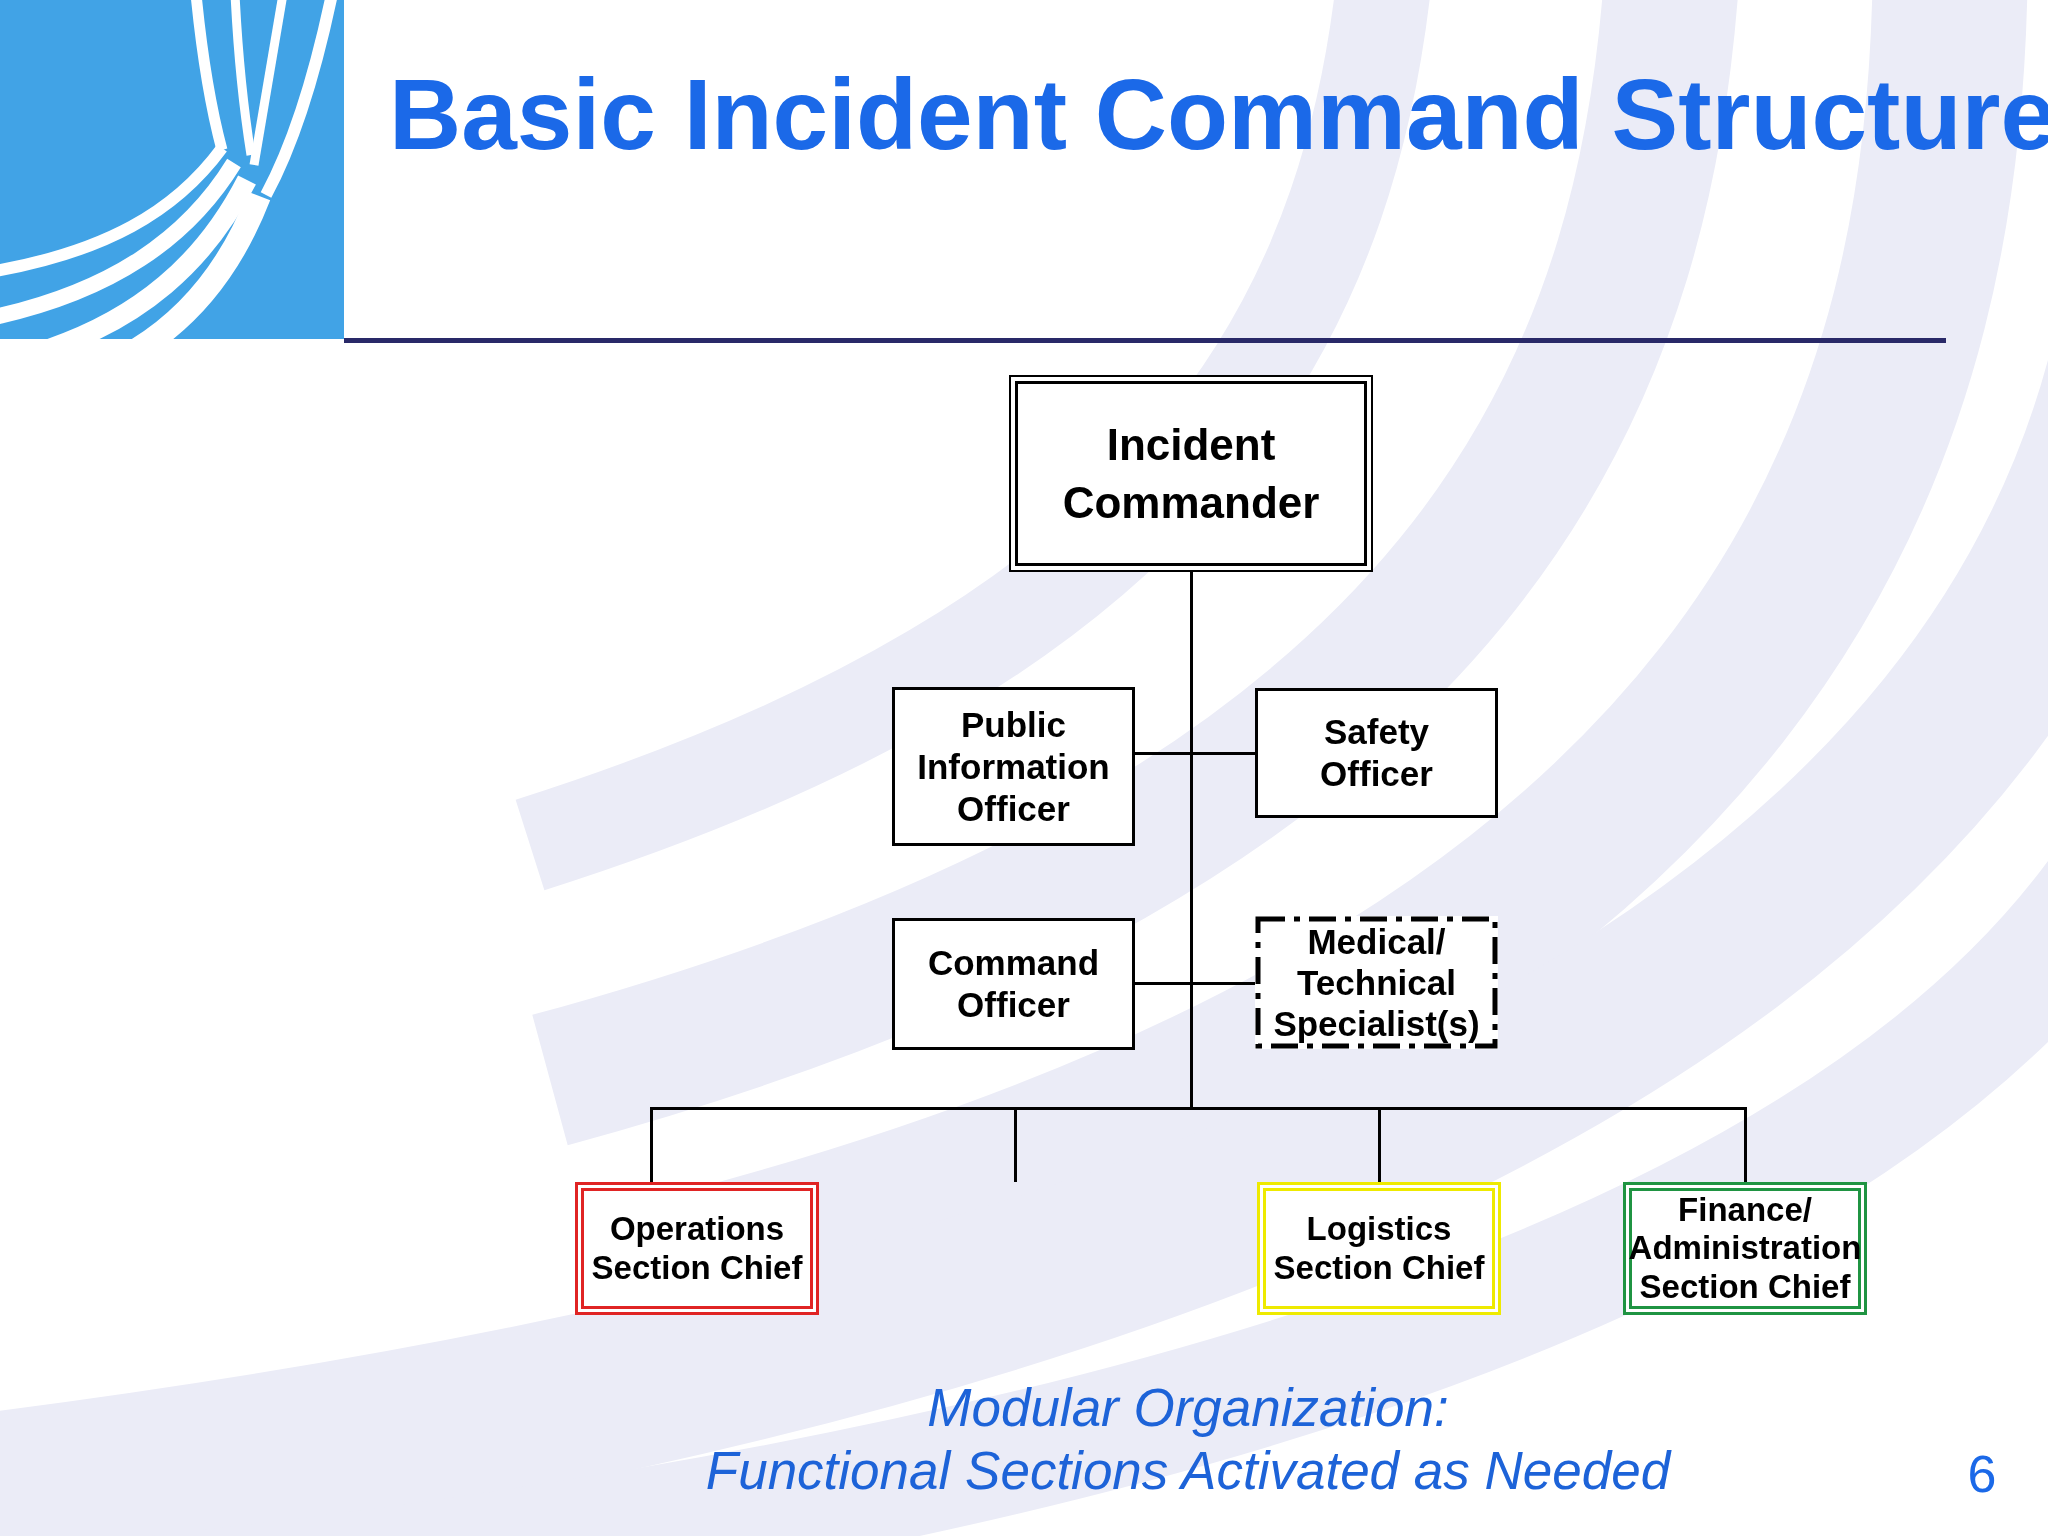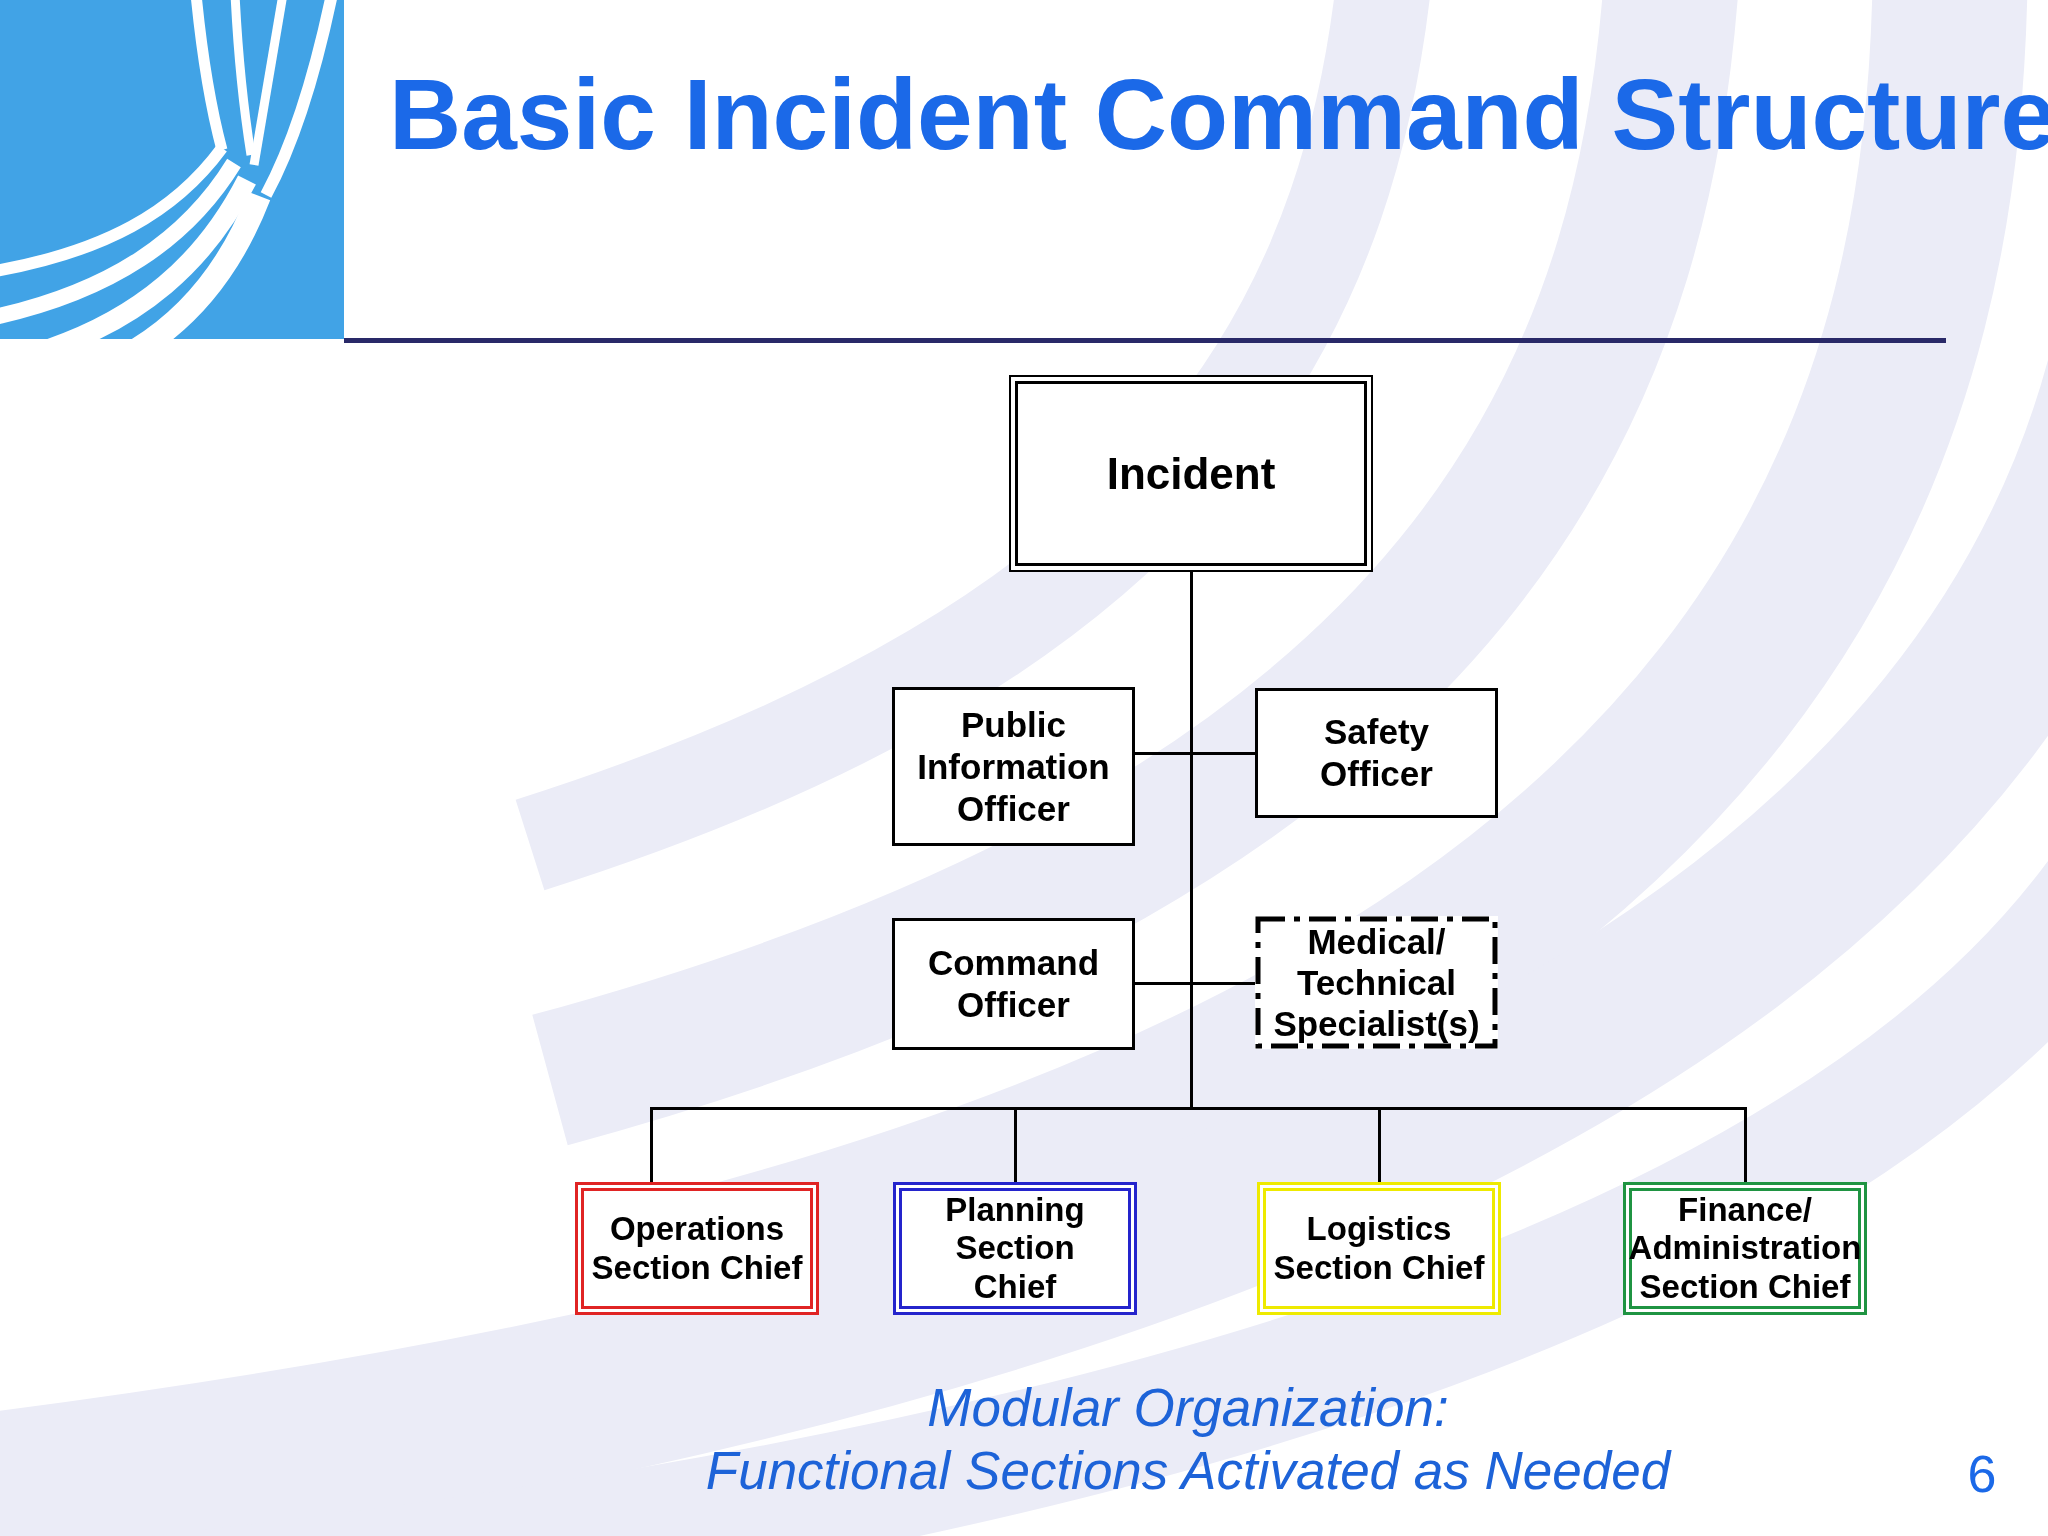--- a/index.html
+++ b/index.html
@@ -97,20 +97,21 @@
   <div class="conn" style="left:1135px;top:982px;width:120px;height:3px;"></div>
   <div class="conn" style="left:650px;top:1107px;width:1097px;height:3px;"></div>
   <div class="conn" style="left:650px;top:1107px;width:3px;height:75px;"></div>
   <div class="conn" style="left:1014px;top:1107px;width:3px;height:75px;"></div>
   <div class="conn" style="left:1378px;top:1107px;width:3px;height:75px;"></div>
   <div class="conn" style="left:1744px;top:1107px;width:3px;height:75px;"></div>
 
   <div class="node ic-box" style="left:1009px;top:375px;width:364px;height:197px;">
     <div class="ic-inner">
       <span>Incident</span>
+      <span>Commander</span>
     </div>
   </div>
 
   <div class="node black-box" style="left:892px;top:687px;width:243px;height:159px;">
     <span>Public</span>
     <span>Information</span>
     <span>Officer</span>
   </div>
   <div class="node black-box" style="left:1255px;top:688px;width:243px;height:130px;">
     <span>Safety</span>
@@ -129,25 +130,20 @@
       <span>Medical/</span>
       <span>Technical</span>
       <span>Specialist(s)</span>
     </div>
   </div>
 
   <div class="node sec-box sec-op" style="left:529px;top:1182px;width:244px;height:133px;margin-left:46px;">
     <span>Operations</span>
     <span>Section Chief</span>
   </div>
-  <div class="node sec-box sec-pl" style="left:893px;top:1182px;width:244px;height:133px;">
-    <span>Planning</span>
-    <span>Section</span>
-    <span>Chief</span>
-  </div>
   <div class="node sec-box sec-lo" style="left:1257px;top:1182px;width:244px;height:133px;">
     <span>Logistics</span>
     <span>Section Chief</span>
   </div>
   <div class="node sec-box sec-fi" style="left:1623px;top:1182px;width:244px;height:133px;">
     <span>Finance/</span>
     <span>Administration</span>
     <span>Section Chief</span>
   </div>
 

